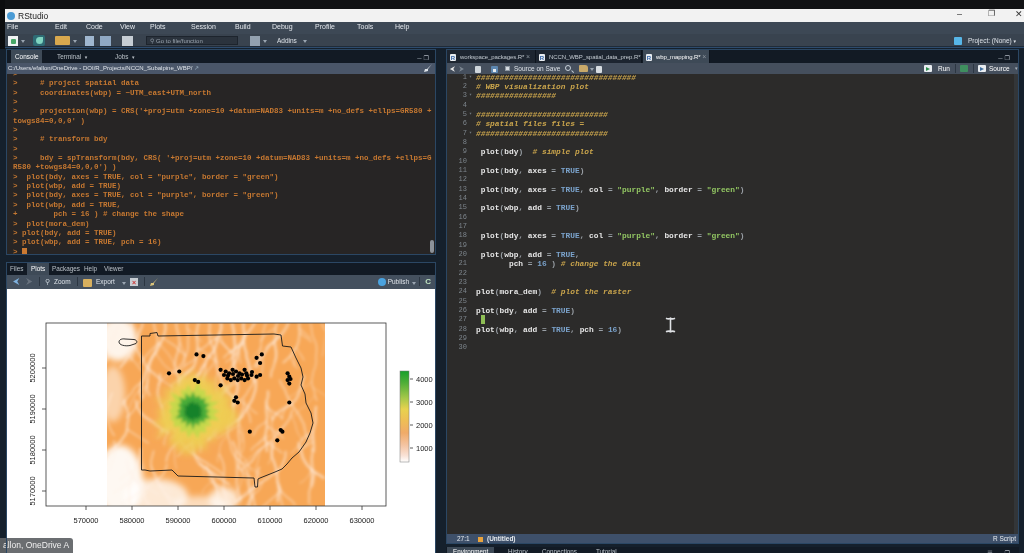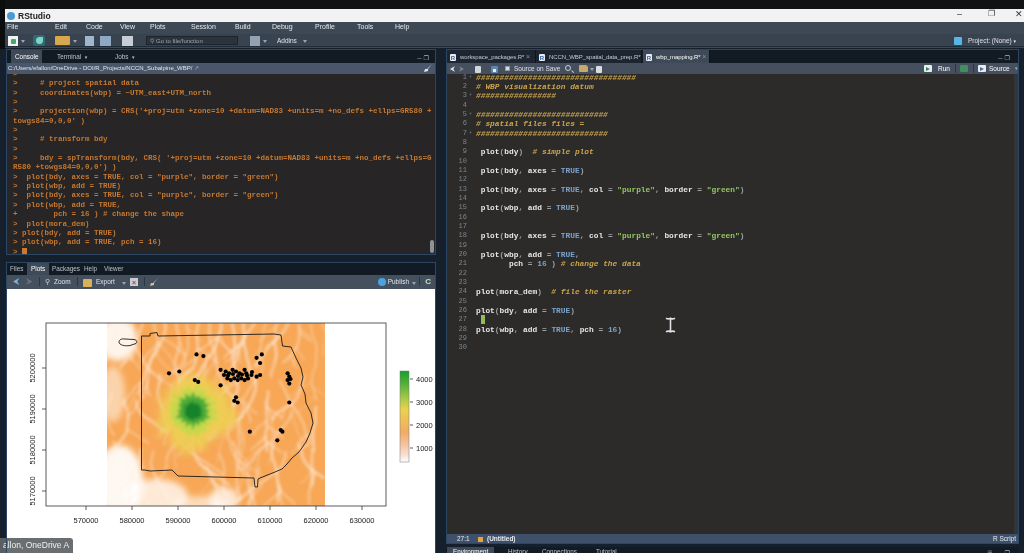--- a/index.html
+++ b/index.html
@@ -3,21 +3,21 @@
 <meta charset="utf-8">
 <style>
 * { margin:0; padding:0; box-sizing:border-box; }
 html,body { width:1024px; height:553px; overflow:hidden; background:#15202c; font-family:"Liberation Sans",sans-serif; }
 .abs { position:absolute; }
 #stage { position:relative; width:1024px; height:553px; background:#15202c; }
 
 #topstrip { left:0; top:0; width:1024px; height:9px; background:#111214; }
 #leftedge { left:0; top:0; width:5px; height:49px; background:#0c0d0f; }
 #titlebar { left:5px; top:9px; width:1019px; height:13px; background:#f2f2f2; }
-#titlebar .appname { position:absolute; left:13px; top:1.5px; font-size:8.5px; color:#222;font-weight:bold; }
+#titlebar .appname { position:absolute; left:13px; top:1.5px; font-size:8.5px; color:#222; }
 #rlogo { position:absolute; left:2px; top:2.5px; width:8px; height:8px; border-radius:50%; background:#4a9bd5; }
 .winbtn { position:absolute; top:0px; color:#333; font-size:9px; }
 #menubar { left:5px; top:22px; width:1019px; height:12px; background:#3d4855; }
 .menuitem { position:absolute; top:1px; font-size:7px; color:#e3e7ec; }
 #toolbar { left:5px; top:34px; width:1019px; height:13px; background:#39434f; border-bottom:1px solid #202b38; }
 
 .tabbar { background:#121a24; }
 .paneltab { position:absolute; top:1px; height:13px; line-height:13px; font-size:6.4px; color:#b9c0c7; padding:0 4px; }
 .paneltab.active { background:#3e4a57; color:#fff; }
 .ptoolbar { background:#44505e; }
@@ -617,21 +617,21 @@
 22
 23
 24
 25
 26
 27
 28
 29
 30</pre>
     <pre id="code-pre"><span class="c">##################################</span>
-<span class="c"># WBP visualization datum</span>
+<span class="c"># WBP visualization plot</span>
 <span class="c">#################</span>
 
 <span class="c">############################</span>
 <span class="c"># spatial files files =</span>
 <span class="c">############################</span>
 
  plot<span class="p">(</span>bdy<span class="p">)</span>  <span class="c"># simple plot</span>
 
  plot<span class="p">(</span>bdy<span class="p">,</span> axes <span class="p">=</span> <span class="k">TRUE</span><span class="p">)</span>
 
@@ -639,21 +639,21 @@
 
  plot<span class="p">(</span>wbp<span class="p">,</span> add <span class="p">=</span> <span class="k">TRUE</span><span class="p">)</span>
 
 
  plot<span class="p">(</span>bdy<span class="p">,</span> axes <span class="p">=</span> <span class="k">TRUE</span><span class="p">,</span> col <span class="p">=</span> <span class="s">"purple"</span><span class="p">,</span> border <span class="p">=</span> <span class="s">"green"</span><span class="p">)</span>
 
  plot<span class="p">(</span>wbp<span class="p">,</span> add <span class="p">=</span> <span class="k">TRUE</span><span class="p">,</span>
        pch <span class="p">=</span> <span class="k">16</span> <span class="p">)</span> <span class="c"># change the data</span>
 
 
-plot<span class="p">(</span>mora_dem<span class="p">)</span>  <span class="c"># file the raster</span>
+plot<span class="p">(</span>mora_dem<span class="p">)</span>  <span class="c"># plot the raster</span>
 
 plot<span class="p">(</span>bdy<span class="p">,</span> add <span class="p">=</span> <span class="k">TRUE</span><span class="p">)</span>
  <span style="background:#8fbe55;color:#8fbe55;">.</span>
 plot<span class="p">(</span>wbp<span class="p">,</span> add <span class="p">=</span> <span class="k">TRUE</span><span class="p">,</span> pch <span class="p">=</span> <span class="k">16</span><span class="p">)</span>
 
 </pre>
   </div>
   <div class="abs" id="ed-status">
     <span style="position:absolute;left:11px;">27:1</span>
     <span style="position:absolute;left:32px;top:2.5px;width:5px;height:5px;background:#e8a33d;"></span>

